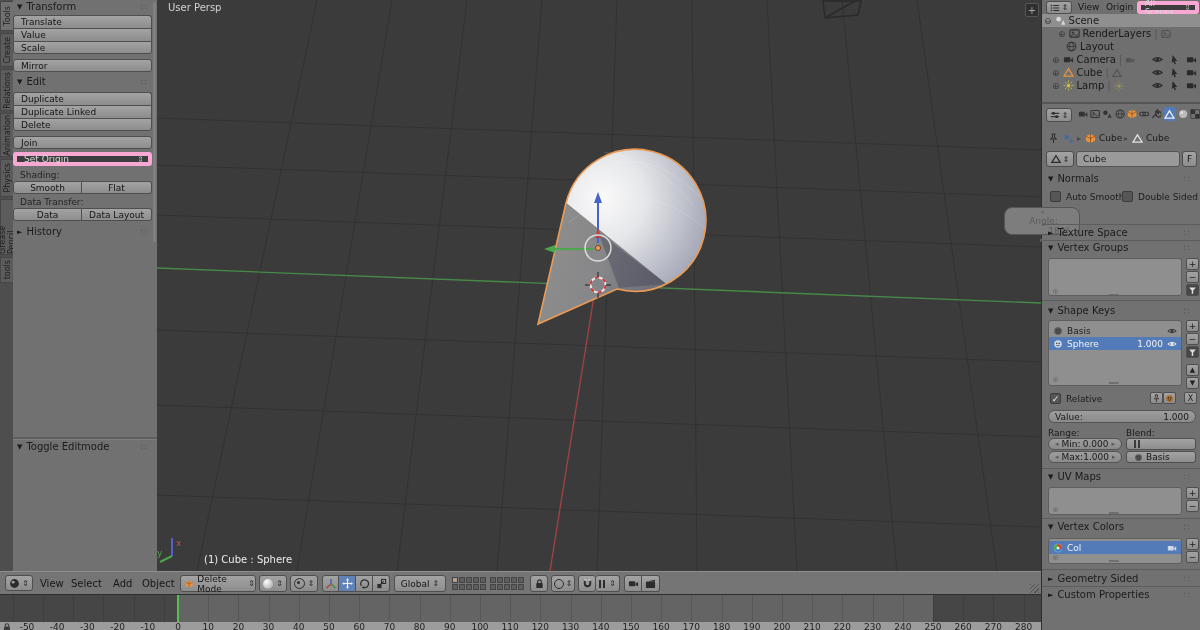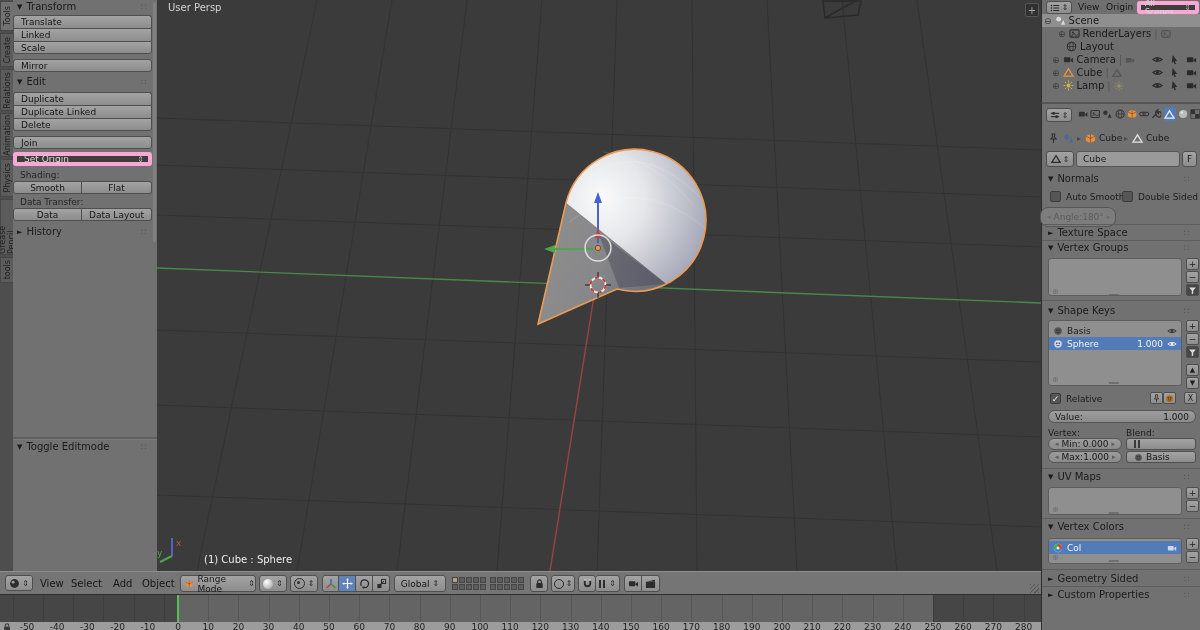--- a/index.html
+++ b/index.html
@@ -212,21 +212,21 @@
   <div class="ph" style="left:4px;top:1px;">
         <span style="font-size:7px;">▼</span>
         <span>Transform</span>
       </div>
   <div class="dots" style="left:128px;top:2px;">∷</div>
 
   <div class="btn left stack-top" style="left:0px;top:15px;width:139px;height:13px;">
         <span>Translate</span>
       </div>
   <div class="btn left stack-mid" style="left:0px;top:28px;width:139px;height:13px;">
-        <span>Linked</span>
+        <span>Value</span>
       </div>
   <div class="btn left stack-bot" style="left:0px;top:41px;width:139px;height:13px;">
         <span>Scale</span>
       </div>
   <div class="btn left" style="left:0px;top:59px;width:139px;height:13px;">
         <span>Mirror</span>
       </div>
 
   <div class="ph" style="left:4px;top:76px;">
         <span style="font-size:7px;">▼</span>
@@ -380,21 +380,21 @@
   </div>
   <span class="menu" style="left:40px;top:6px;">View</span>
   <span class="menu" style="left:71px;top:6px;">Select</span>
   <span class="menu" style="left:113px;top:6px;">Add</span>
   <span class="menu" style="left:142px;top:6px;">Object</span>
 
   <div class="btn left" style="left:180px;top:3px;width:76px;height:17px;gap:4px;padding-left:4px;">
     <svg class="ic" width="10" height="10" style="color:#e8923f">
           <use href="#i-cube"></use>
         </svg>
-    <span style="font-size:9px;">Range Mode</span>
+    <span style="font-size:9px;">Delete Mode</span>
     <span class="updown">⇕</span>
   </div>
   <div class="btn" style="left:259px;top:3px;width:28px;height:17px;gap:3px;">
     <span style="width:10px;height:10px;border-radius:50%;background:radial-gradient(circle at 35% 30%,#fff,#9a9a9a);display:inline-block;"></span>
     <span class="updown" style="margin:0;">⇕</span>
   </div>
   <div class="btn" style="left:290px;top:3px;width:28px;height:17px;gap:3px;">
     <span style="width:9px;height:9px;border-radius:50%;border:1.5px solid #2e2e2e;display:inline-block;position:relative;">
           <span style="position:absolute;left:2px;top:2px;width:3px;height:3px;border-radius:50%;background:#2e2e2e;"></span>
         </span>
@@ -704,21 +704,21 @@
 
 <div class="ph" style="left:1048px;top:173px;">
       <span style="font-size:7px;">▼</span>
       <span>Normals</span>
     </div>
 <div class="dots" style="left:1184px;top:174px;">∷</div>
 <div class="chk" style="left:1050px;top:191px;"></div>
 <span class="abs" style="left:1066px;top:192px;">Auto Smooth</span>
 <div class="chk" style="left:1122px;top:191px;"></div>
 <span class="abs" style="left:1138px;top:192px;">Double Sided</span>
-<div class="pill dis" style="left:1040px;top:207px;width:76px;height:20px;">
+<div class="pill dis" style="left:1004px;top:207px;width:76px;height:28px;flex-direction:column;">
   <span style="font-size:7px;color:#6a6a6a;">◂</span>
   <span style="margin-left:3px;">Angle:</span>
   <span style="margin-left:auto;margin-right:3px;">180°</span>
   <span style="font-size:7px;color:#6a6a6a;">▸</span>
 </div>
 <div class="sep" style="top:224px;"></div>
 
 <div class="ph" style="left:1048px;top:227px;">
       <span style="font-size:7px;">►</span>
       <span>Texture Space</span>
@@ -809,21 +809,21 @@
       </svg>
     </div>
 <div class="sq" style="left:1184px;top:392px;">
       <span style="font-size:8px;">X</span>
     </div>
 
 <div class="pill" style="left:1048px;top:410px;width:148px;height:13px;">
   <span>Value:</span>
   <span style="margin-left:auto;">1.000</span>
 </div>
-<span class="abs" style="left:1048px;top:428px;">Vertex:</span>
+<span class="abs" style="left:1048px;top:428px;">Range:</span>
 <span class="abs" style="left:1126px;top:428px;">Blend:</span>
 <div class="pill" style="left:1048px;top:438px;width:74px;height:12px;">
   <span style="font-size:7px;color:#5a5a5a;">◂</span>
   <span style="margin-left:3px;">Min:</span>
   <span style="margin-left:auto;margin-right:3px;">0.000</span>
   <span style="font-size:7px;color:#5a5a5a;">▸</span>
 </div>
 <div class="pill" style="left:1048px;top:451px;width:74px;height:12px;">
   <span style="font-size:7px;color:#5a5a5a;">◂</span>
   <span style="margin-left:3px;">Max:</span>

